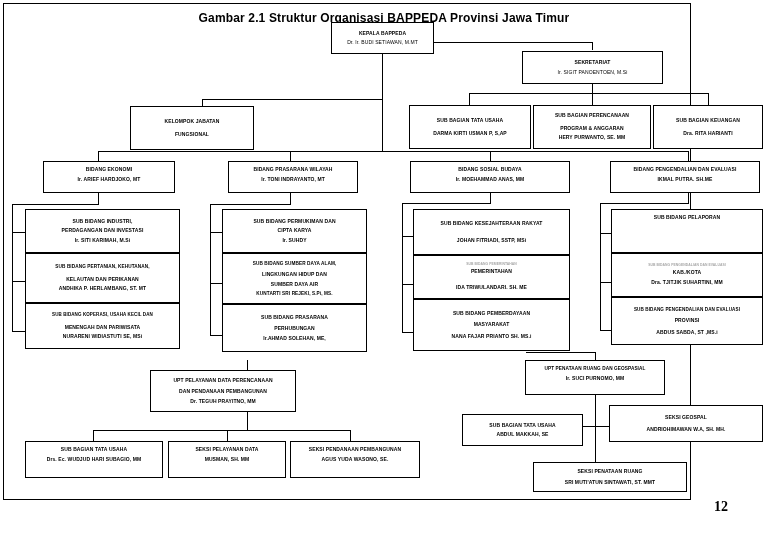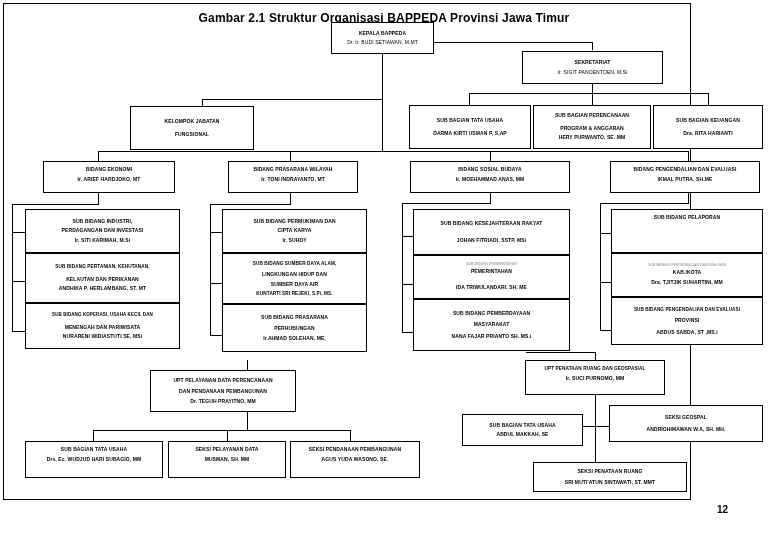--- a/index.html
+++ b/index.html
@@ -78,22 +78,23 @@
   .ln-v{
     position:absolute;
     background:#000;
     width:1.2px;
     z-index:1;
   }
   #page-number{
     position:absolute;
     right:40px;
     bottom:28px;
-    font-size:10px;
+    font-size:14px;
     font-weight:bold;
+    font-family:Liberation Serif, serif;
   }
 </style>
 </head>
 <body>
 
 <div id="page">
 
   <div id="page-frame"></div>
 
   <div id="chart-title">Gambar 2.1 Struktur Organisasi BAPPEDA Provinsi Jawa Timur</div>

